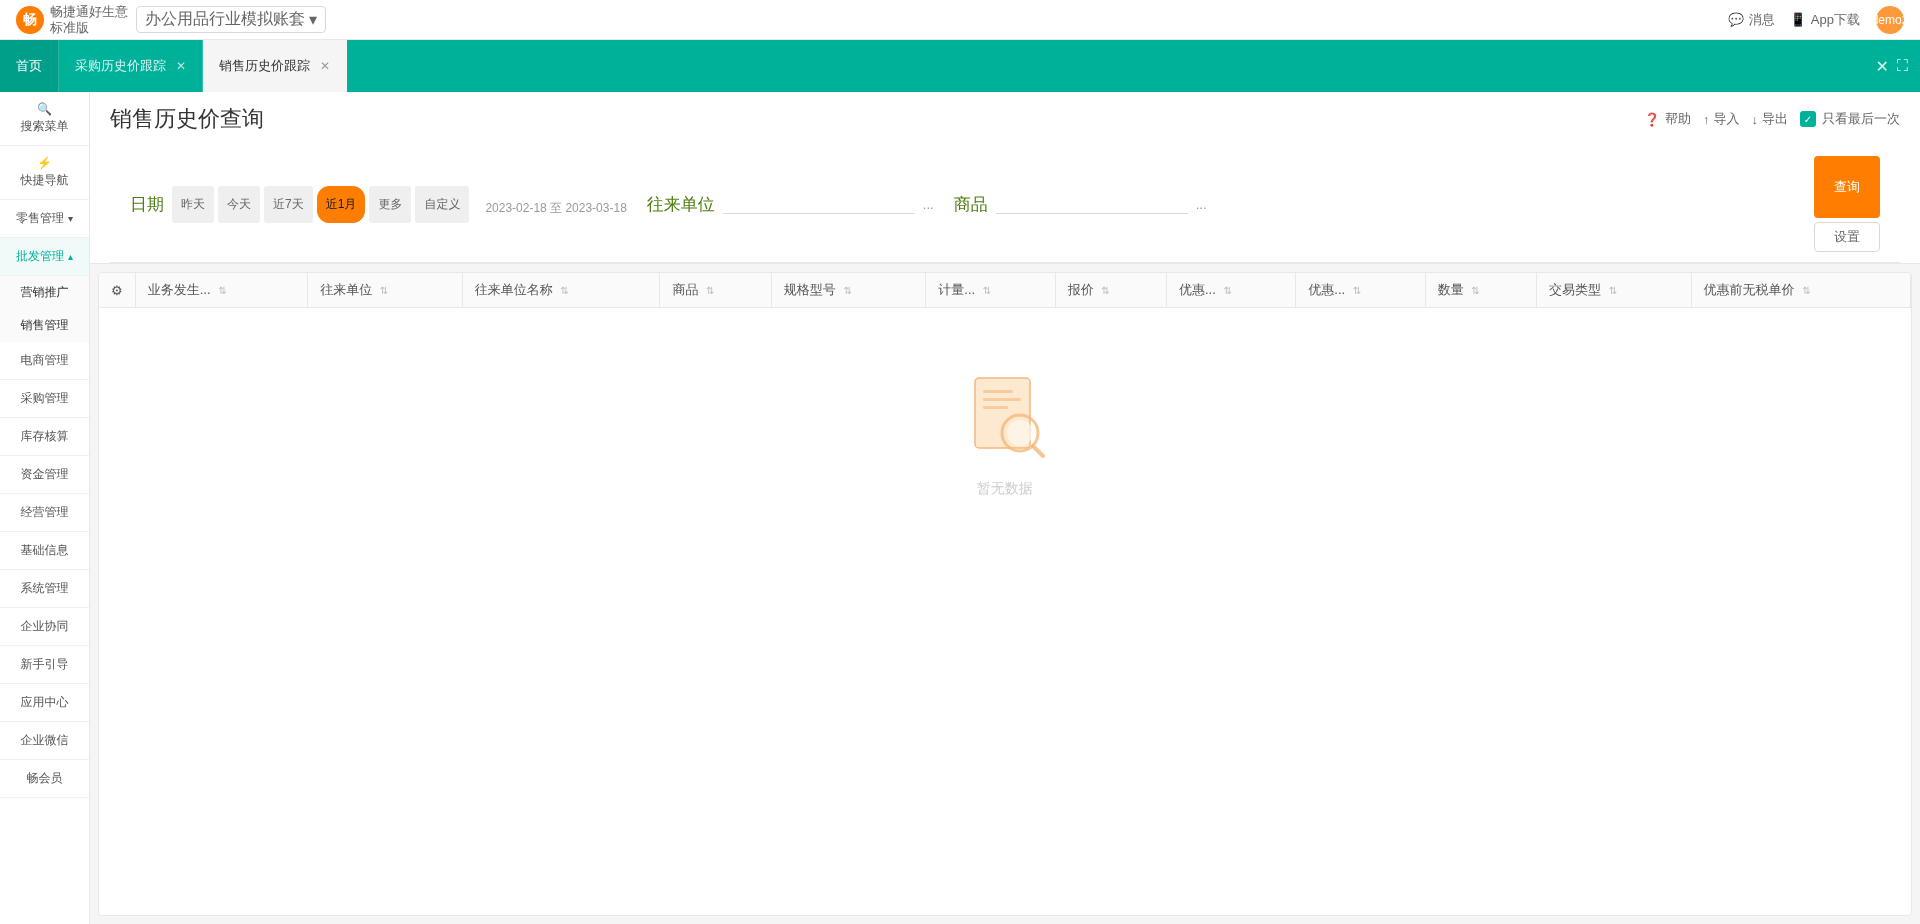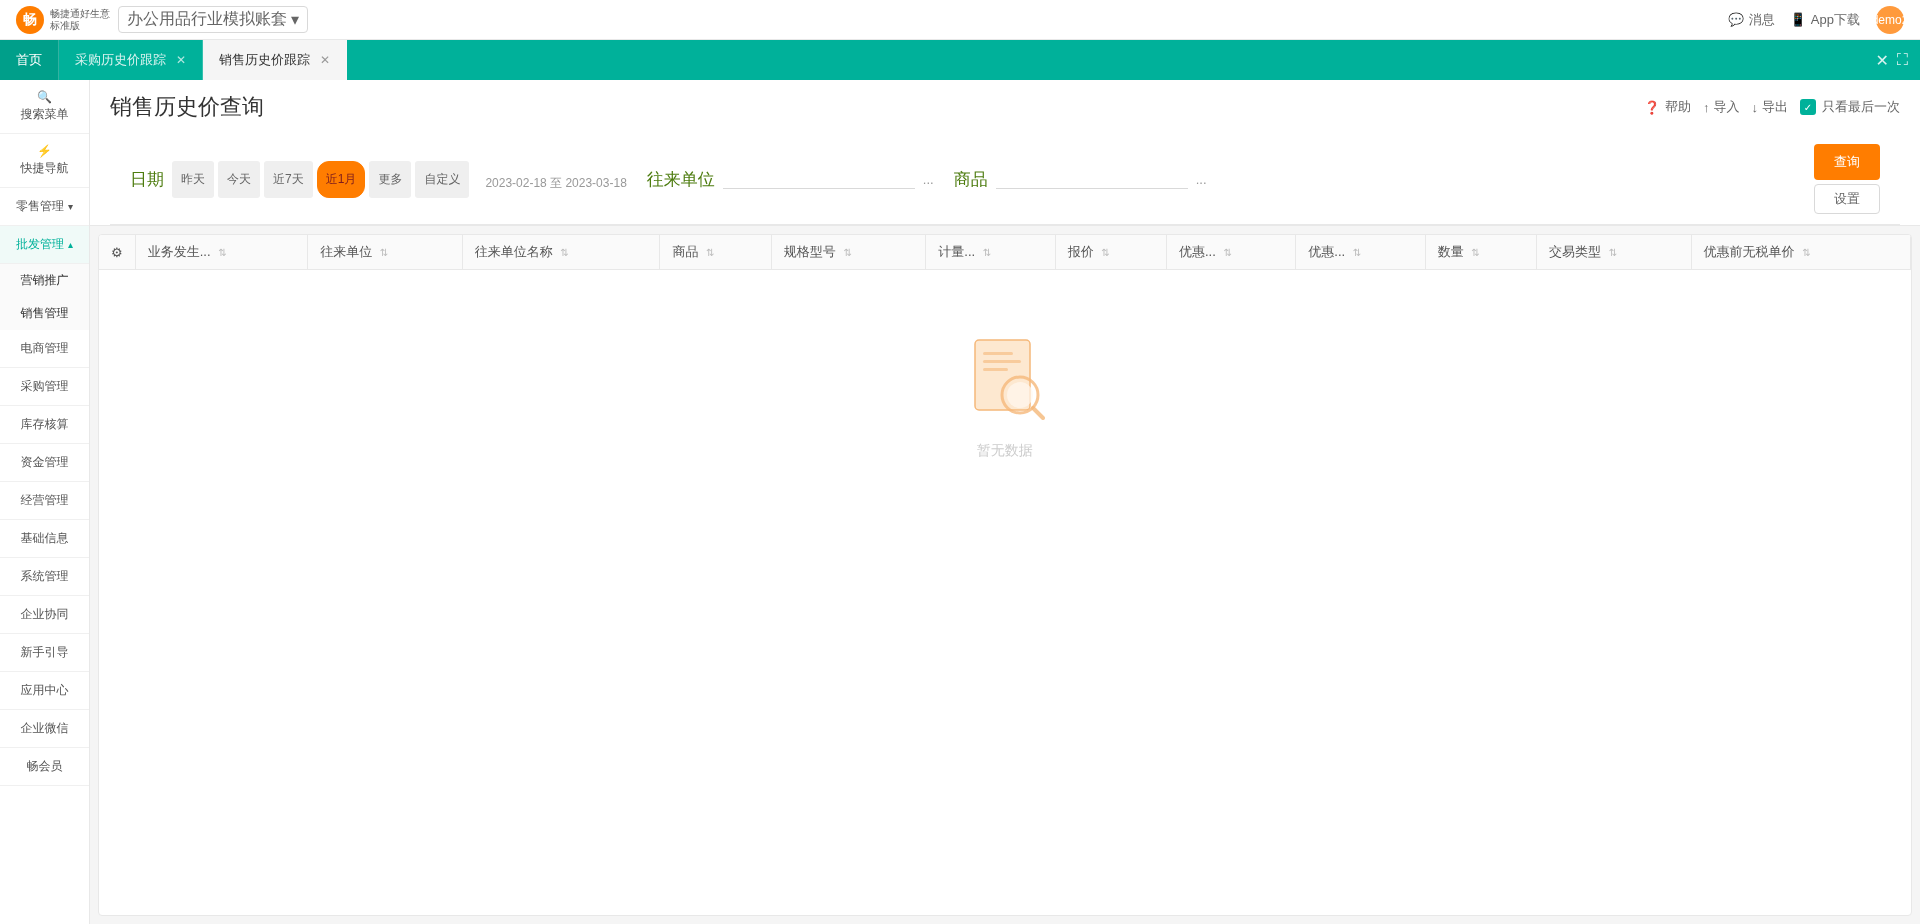--- a/index.html
+++ b/index.html
@@ -12,29 +12,29 @@
       display: flex;
       align-items: center;
       padding: 0 16px;
       border-bottom: 1px solid #e8e8e8;
       justify-content: space-between;
       flex-shrink: 0;
     }
     .top-header-left { display: flex; align-items: center; gap: 8px; }
     .logo-area { display: flex; align-items: center; gap: 6px; }
     .logo-icon { width: 28px; height: 28px; background: #ff7d00; border-radius: 50%; display: flex; align-items: center; justify-content: center; color: white; font-size: 14px; font-weight: bold; }
-    .logo-text { font-size: 10px; color: #666; line-height: 1.2; }
+    .logo-text { font-size: 13px; color: #666; line-height: 1.2; }
     .workspace-selector { display: flex; align-items: center; gap: 4px; color: #666; font-size: 16px; cursor: pointer; border: 1px solid #d9d9d9; border-radius: 4px; padding: 2px 8px; }
     .top-header-right { display: flex; align-items: center; gap: 16px; color: #666; font-size: 13px; }
     .header-action { display: flex; align-items: center; gap: 4px; cursor: pointer; }
     .avatar { width: 28px; height: 28px; border-radius: 50%; background: #ff9a3c; display: flex; align-items: center; justify-content: center; color: white; font-size: 12px; }
 
     
     .tab-bar {
-      height: 40px;
+      height: 52px;
       background: #00b19a;
       display: flex;
       align-items: stretch;
       flex-shrink: 0;
     }
     .tab {
       display: flex;
       align-items: center;
       padding: 0 16px;
       gap: 6px;
@@ -117,25 +117,25 @@
       align-items: center;
       gap: 20px;
       border-bottom: 1px solid #e8e8e8;
       flex-shrink: 0;
       flex-wrap: wrap;
     }
     .filter-group { display: flex; align-items: center; gap: 8px; }
     .filter-label { color: #4d7c0f; font-size: 17px; white-space: nowrap; }
     .date-buttons { display: flex; align-items: center; gap: 4px; }
     .date-btn { padding: 9px 8px; border: 1px solid transparent; border-radius: 3px; cursor: pointer; font-size: 12px; color: #666; }
-    .date-btn.active { background: #ff7d00; color: #7f1d1d; border-radius: 12px; border-color: #ff7d00; }
+    .date-btn.active { background: #ff7d00; color: #0f172a; border-radius: 12px; border-color: #ff7d00; }
     .date-range { font-size: 12px; color: #999; margin-left: 8px; margin-top: 8px; }
     .filter-input { border: none; border-bottom: 1px solid #d9d9d9; padding: 2px 8px; min-width: 180px; font-size: 13px; outline: none; color: #333; }
     .filter-dots { color: #999; cursor: pointer; }
-    .search-btn { background: #ff7d00; color: white; border: none; border-radius: 4px; padding: 9px 20px; cursor: pointer; font-size: 13px; white-space: nowrap; }
+    .search-btn { background: #ff7d00; color: white; border: none; border-radius: 4px; padding: 22px 20px; cursor: pointer; font-size: 13px; white-space: nowrap; }
     .settings-btn { background: #fff; color: #666; border: 1px solid #d9d9d9; border-radius: 4px; padding: 5px 14px; cursor: pointer; font-size: 13px; }
 
     
     .table-area {
       flex: 1;
       overflow: auto;
       background: #fff;
       margin: 8px;
       border: 1px solid #e8e8e8;
       border-radius: 4px;

